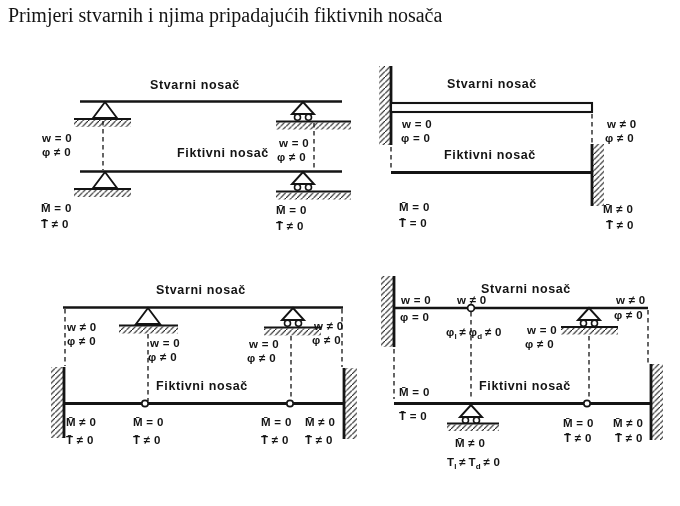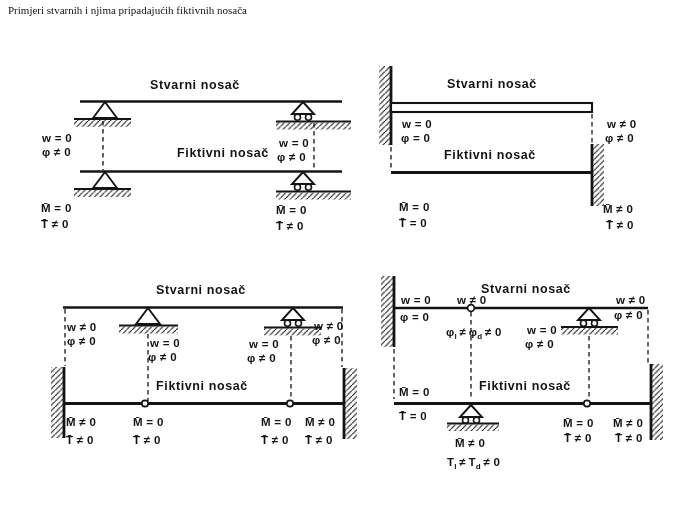--- a/index.html
+++ b/index.html
@@ -1,19 +1,19 @@
 <!DOCTYPE html>
 <html><head>
 <meta charset="utf-8">
 <style>
   html,body{margin:0;padding:0;background:#ffffff;}
   .page{position:relative;width:680px;height:506px;background:#ffffff;overflow:hidden;
         font-family:"Liberation Sans",sans-serif;}
   .title{position:absolute;left:8px;top:4px;width:640px;
-         font-family:"Liberation Serif",serif;font-size:11px;color:#141414;}
+         font-family:"Liberation Serif",serif;font-size:20px;color:#141414;}
   svg{position:absolute;left:0;top:0;}
   .lbl{font-family:"Liberation Sans",sans-serif;font-size:11.5px;font-weight:bold;
        fill:#141414;letter-spacing:.3px;}
   .hdg{font-family:"Liberation Sans",sans-serif;font-size:12.5px;font-weight:bold;
        fill:#141414;letter-spacing:.6px;}
   .sub{font-size:8px;}
 </style>
 </head>
 <body>
 

